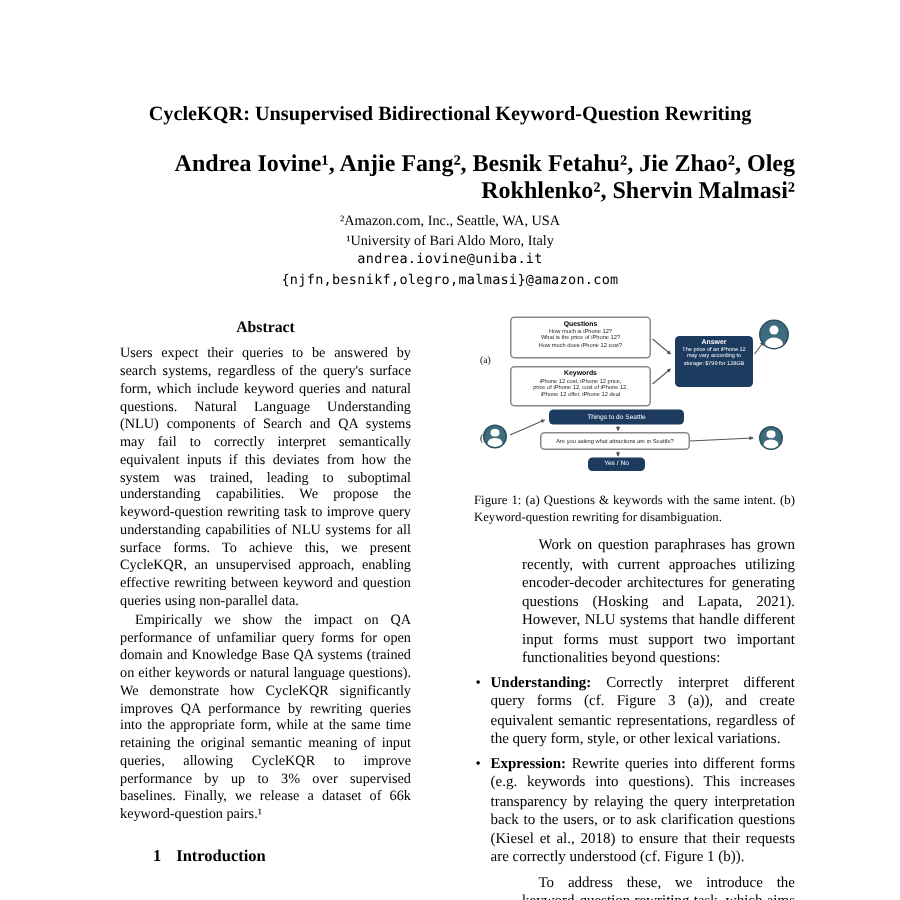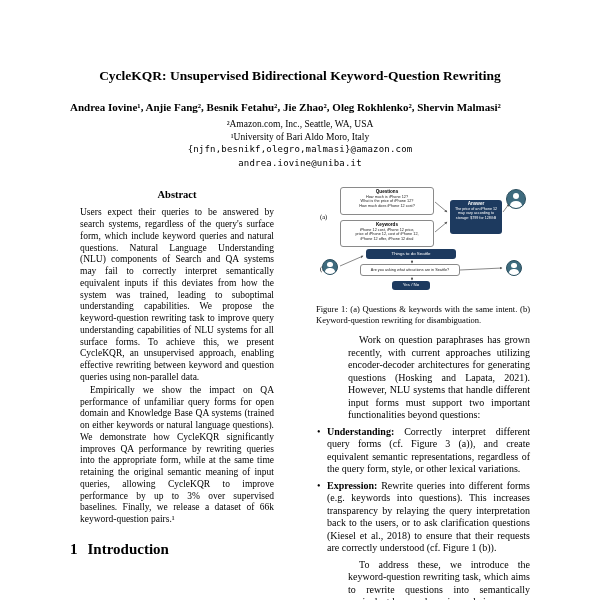--- a/index.html
+++ b/index.html
@@ -5,31 +5,31 @@
   * { box-sizing: border-box; }
   html,body { margin:0; padding:0; }
   body {
     width:600px; height:600px; overflow:hidden;
     background:#ffffff; color:#000;
     font-family:"Liberation Serif", serif;
   }
   .page { padding:68px 70px 0 70px; }
 
   .title { font-size:13.5px; font-weight:bold; text-align:center; margin:0 0 17px 0; line-height:1.2; }
-  .authors { font-size:11px; font-weight:bold; text-align:left; margin:0 0 5px 0; }
+  .authors { font-size:16px; font-weight:bold; text-align:right; margin:0 0 5px 0; }
   .affil { font-size:9.5px; text-align:center; line-height:1.32; }
   .email { font-family:"DejaVu Sans Mono", monospace; font-size:9px; text-align:center; line-height:1.5; letter-spacing:.2px; }
 
   .columns { display:flex; gap:32px; margin-top:17px; }
   .col { width:214px; }
 
   .abstract-heading { text-align:center; font-weight:bold; font-size:10.5px; margin:2px 0 7px 0; }
   .abs { font-size:9.5px; line-height:1.24; text-align:justify; margin:0 10px; }
   .abs.second { text-indent:10px; margin-top:1px; }
-  .section-heading { font-size:15px; font-weight:bold; margin-top:15px; }
+  .section-heading { font-size:11px; font-weight:bold; margin-top:15px;margin-left:32px; }
   .section-heading .num { margin-right:10px; }
 
   .body-p { font-size:10px; line-height:1.25; text-align:justify; margin:0; }
   .indent { text-indent:11px;margin-left:32px; }
   .bullet { font-size:10px; line-height:1.25; text-align:justify; margin:4px 0 4px 0; padding-left:11px; position:relative; }
   .bullet .marker { position:absolute; left:1px; top:0; }
   .btitle { font-weight:bold; }
 
   
   .figure { position:relative; width:214px; height:112px; font-family:"Liberation Sans", sans-serif; }
@@ -50,22 +50,22 @@
 </style>
 </head>
 <body>
 
 <div class="page">
 
   <h1 class="title">CycleKQR: Unsupervised Bidirectional Keyword-Question Rewriting</h1>
   <div class="authors">Andrea Iovine¹, Anjie Fang², Besnik Fetahu², Jie Zhao², Oleg Rokhlenko², Shervin Malmasi²</div>
   <div class="affil">²Amazon.com, Inc., Seattle, WA, USA</div>
   <div class="affil">¹University of Bari Aldo Moro, Italy</div>
+  <div class="email">andrea.iovine@uniba.it</div>
   <div class="email">{njfn,besnikf,olegro,malmasi}@amazon.com</div>
-  <div class="email">andrea.iovine@uniba.it</div>
 
   <div class="columns">
 
     <div class="col">
       <div class="abstract-heading">Abstract</div>
       <p class="abs">Users expect their queries to be answered by search systems, regardless of the query's surface form, which include keyword queries and natural questions. Natural Language Understanding (NLU) components of Search and QA systems may fail to correctly interpret semantically equivalent inputs if this deviates from how the system was trained, leading to suboptimal understanding capabilities. We propose the keyword-question rewriting task to improve query understanding capabilities of NLU systems for all surface forms. To achieve this, we present CycleKQR, an unsupervised approach, enabling effective rewriting between keyword and question queries using non-parallel data.</p>
       <p class="abs second">Empirically we show the impact on QA performance of unfamiliar query forms for open domain and Knowledge Base QA systems (trained on either keywords or natural language questions). We demonstrate how CycleKQR significantly improves QA performance by rewriting queries into the appropriate form, while at the same time retaining the original semantic meaning of input queries, allowing CycleKQR to improve performance by up to 3% over supervised baselines. Finally, we release a dataset of 66k keyword-question pairs.¹</p>
       <div class="section-heading">
         <span class="num">1</span><span>Introduction</span>
       </div>

